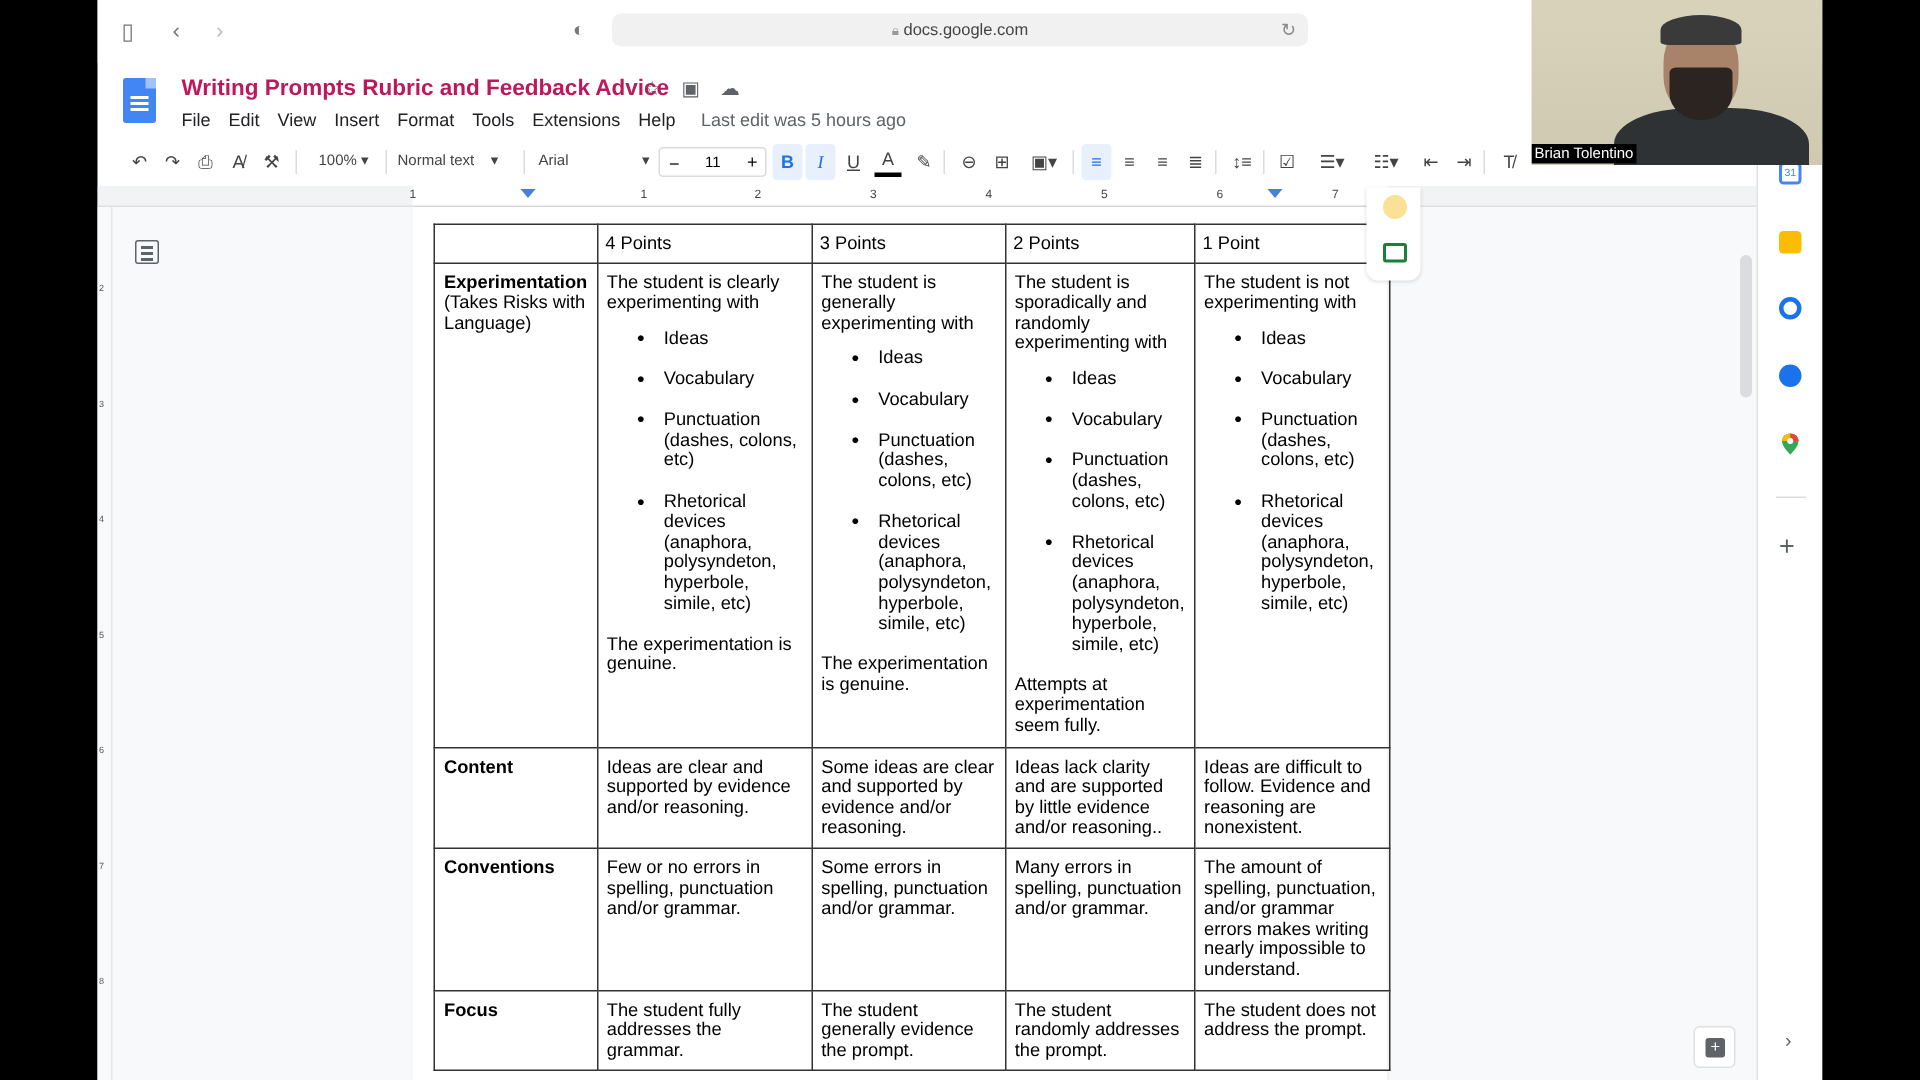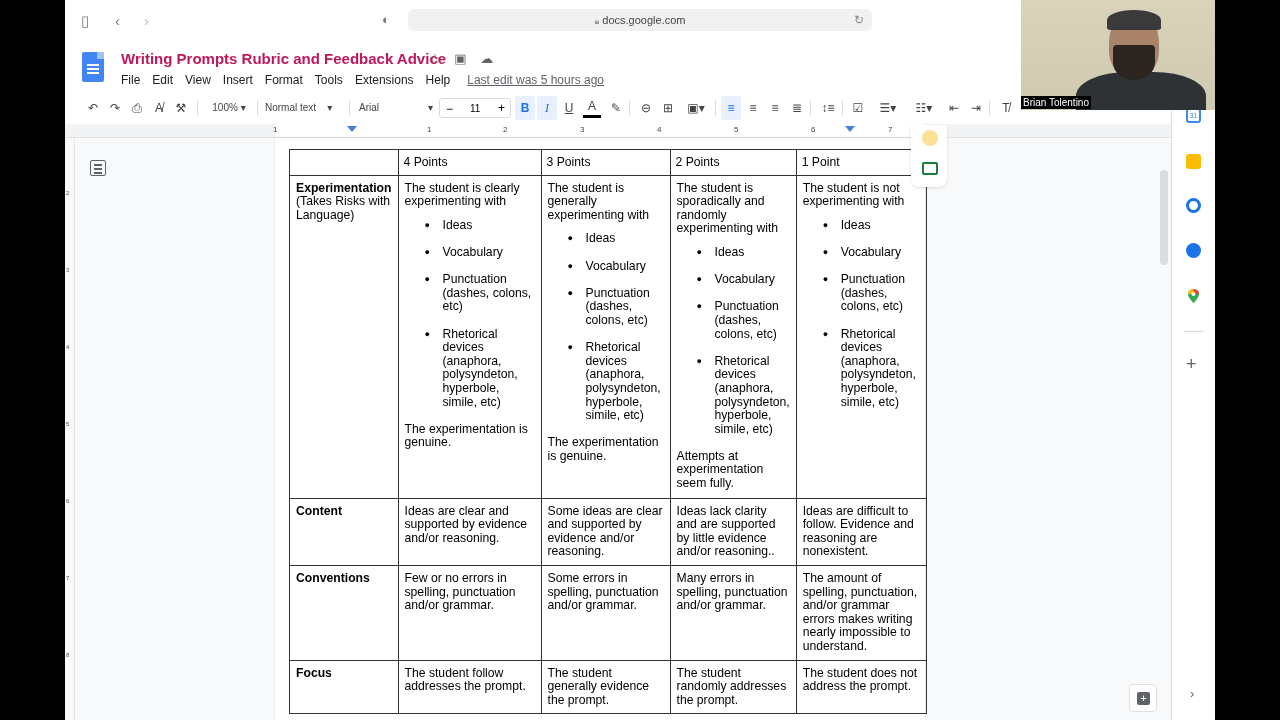--- a/index.html
+++ b/index.html
@@ -16,21 +16,21 @@
 
   
   .docs-logo { position: absolute; left: 17px; top: 52px; width: 22px; height: 30px; background: #4285f4; border-radius: 2px; }
   .docs-logo::before { content: ""; position: absolute; right: 0; top: 0; width: 7px; height: 7px; background: #a1c2fa; }
   .docs-logo .ln { position: absolute; left: 5px; width: 12px; height: 2px; background: #fff; }
   .doc-title { position: absolute; left: 56px; top: 50px; font-size: 15px; color: #be185d; font-weight: bold; }
   .title-icons { position: absolute; left: 364px; top: 51px; color: #5f6368; font-size: 13px; }
   .title-icons span { margin-right: 10px; }
   .menu-bar { position: absolute; left: 56px; top: 73px; font-size: 12px; color: #202124; display: flex; gap: 0; }
   .menu-bar span { margin-right: 12px; }
-  .last-edit { color: #5f6368; text-decoration: underline; margin-left: 5px; }
+  .last-edit { color: #5f6368; margin-left: 5px; }
   .tb { position: absolute; top: 96px; height: 24px; line-height: 24px; font-size: 12px; color: #444; text-align: center; }
   .tb-sep { position: absolute; top: 100px; width: 1px; height: 16px; background: #dadce0; }
   .tb-active { background: #e8f0fe; color: #1a73e8; border-radius: 3px; }
   .fontsize-box { position: absolute; left: 374px; top: 98px; width: 72px; height: 20px; border: 1px solid #dadce0; border-radius: 3px; font-size: 10px; }
 
   
   .ruler { position: absolute; left: 0; top: 124px; width: 1106px; height: 14px; background: #f1f3f4; border-bottom: 1px solid #e0e0e0; font-size: 8px; color: #444; }
   .ruler .page-part { position: absolute; left: 210px; top: 0; width: 650px; height: 13px; background: #fff; }
   .ruler .num { position: absolute; top: 1px; }
   .ruler .marker { position: absolute; top: 2px; width: 0; height: 0; border-left: 5px solid transparent; border-right: 5px solid transparent; border-top: 6px solid #4a7fd8; }
@@ -263,21 +263,21 @@
     </tr>
     <tr style="height:93px;">
       <td class="crit">Conventions</td>
       <td>Few or no errors in spelling, punctuation and/or grammar.</td>
       <td>Some errors in spelling, punctuation and/or grammar.</td>
       <td>Many errors in spelling, punctuation and/or grammar.</td>
       <td>The amount of spelling, punctuation, and/or grammar errors makes writing nearly impossible to understand.</td>
     </tr>
     <tr style="height:52px;">
       <td class="crit">Focus</td>
-      <td>The student follow addresses the prompt.</td>
+      <td>The student fully addresses the grammar.</td>
       <td>The student generally evidence the prompt.</td>
       <td>The student randomly addresses the prompt.</td>
       <td>The student does not address the prompt.</td>
     </tr>
   </tbody>
     </table>
 
   <div class="float-panel"></div>
   <div class="emoji-btn"></div>
   <div class="suggest-btn"></div>

